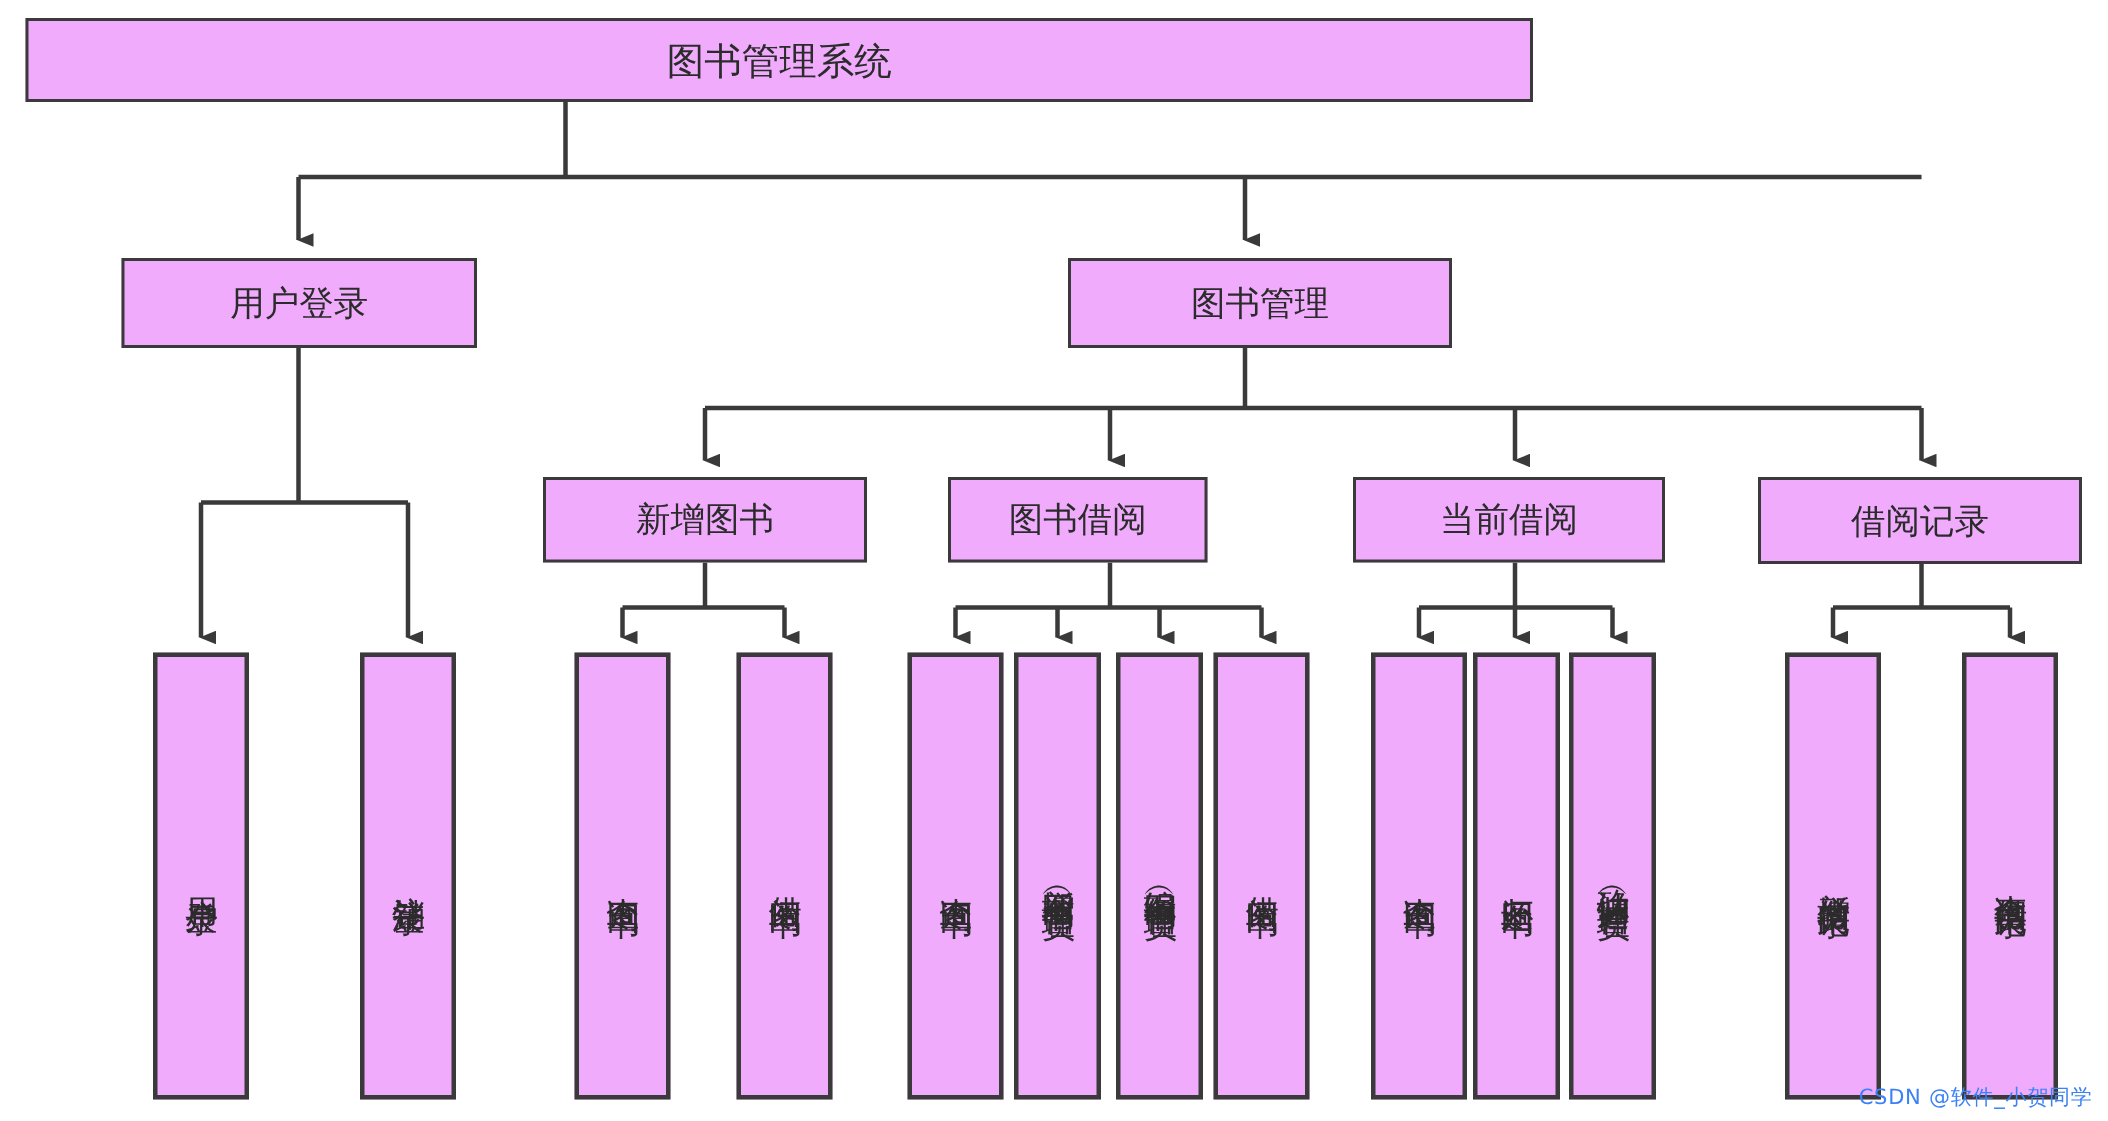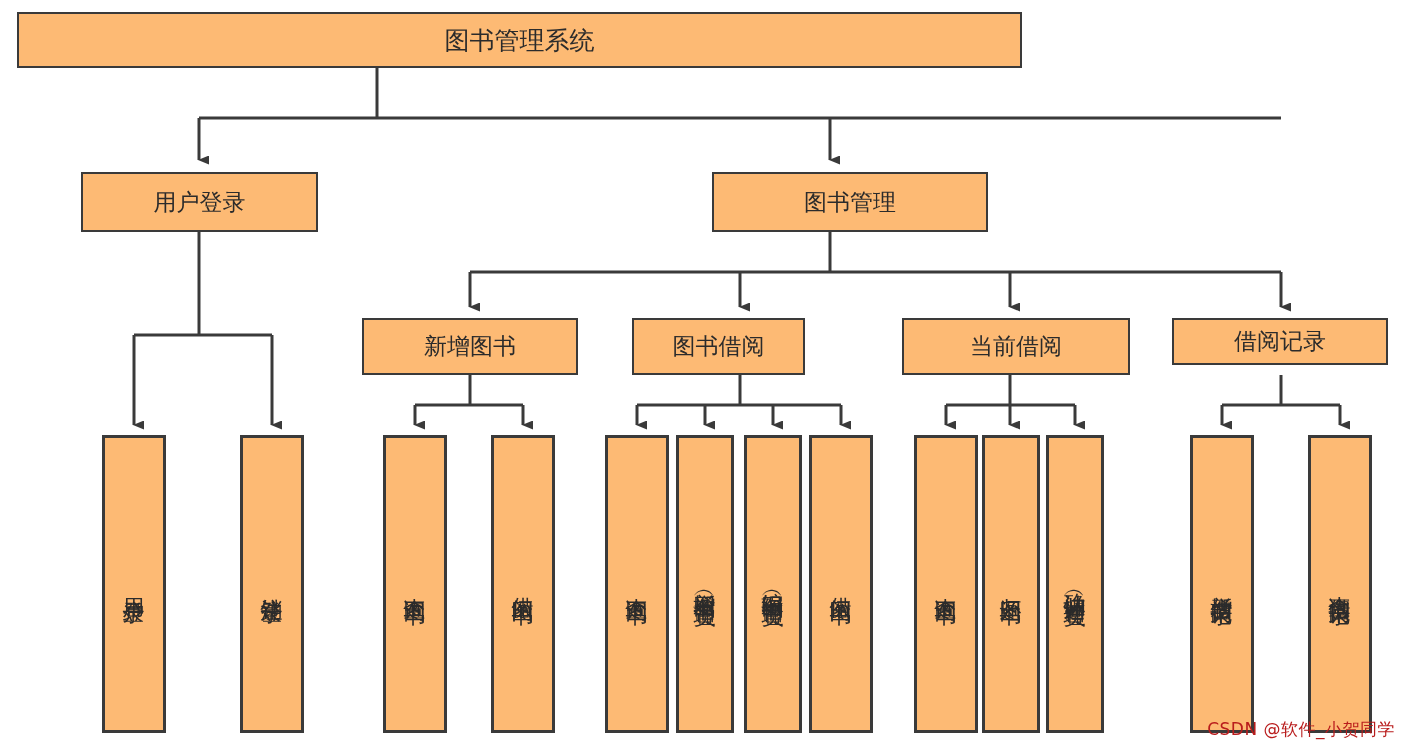--- a/index.html
+++ b/index.html
@@ -21,21 +21,21 @@
     position: absolute;
     left: 0;
     top: 0;
     width: 1405px;
     height: 747px;
   }
   .node {
     position: absolute;
     box-sizing: border-box;
     border: 2px solid #3a3a3a;
-    background: #fdba74;
+    background: #f0abfc;
     color: #2b2b2b;
     display: flex;
     align-items: center;
     justify-content: center;
     text-align: center;
     z-index: 2;
   }
   .node.root {
     font-size: 25px;
     border-width: 2px;
@@ -60,22 +60,22 @@
   .node.leaf .label {
     writing-mode: vertical-rl;
     text-orientation: upright;
     display: block;
     white-space: nowrap;
   }
   .watermark {
     position: absolute;
     right: 10px;
     bottom: 6px;
-    font-size: 17px;
-    color: #b91c1c;
+    font-size: 14px;
+    color: #3b82f6;
     z-index: 5;
     white-space: nowrap;
     letter-spacing: 0.5px;
     margin-top: 36px;
   }
 </style>
 </head>
 <body>
 
 <div id="canvas">
@@ -130,34 +130,34 @@
     </g>
   </svg>
 
   <div class="node root" style="left:17px; top:12px; width:1005px; height:56px;">
     <span class="label">图书管理系统</span>
   </div>
 
   <div class="node level2" style="left:81px; top:172px; width:237px; height:60px;">
     <span class="label">用户登录</span>
   </div>
-  <div class="node level2" style="left:712px; top:172px; width:276px; height:60px;align-items:center;">
+  <div class="node level2" style="left:712px; top:172px; width:256px; height:60px;align-items:center;">
     <span class="label">图书管理</span>
   </div>
 
   <div class="node level3" style="left:362px; top:318px; width:216px; height:57px;">
     <span class="label">新增图书</span>
   </div>
   <div class="node level3" style="left:632px; top:318px; width:173px; height:57px;">
     <span class="label">图书借阅</span>
   </div>
-  <div class="node level3" style="left:902px; top:318px; width:228px; height:57px;">
+  <div class="node level3" style="left:902px; top:318px; width:208px; height:57px;">
     <span class="label">当前借阅</span>
   </div>
-  <div class="node level3" style="left:1172px; top:318px; width:216px; height:47px;">
+  <div class="node level3" style="left:1172px; top:318px; width:216px; height:58px;">
     <span class="label">借阅记录</span>
   </div>
 
   <div class="node leaf" style="left:102px; top:435px; width:64px; height:298px;">
     <span class="label">用户登录</span>
   </div>
   <div class="node leaf" style="left:240px; top:435px; width:64px; height:298px;">
     <span class="label">注销登录</span>
   </div>
 

